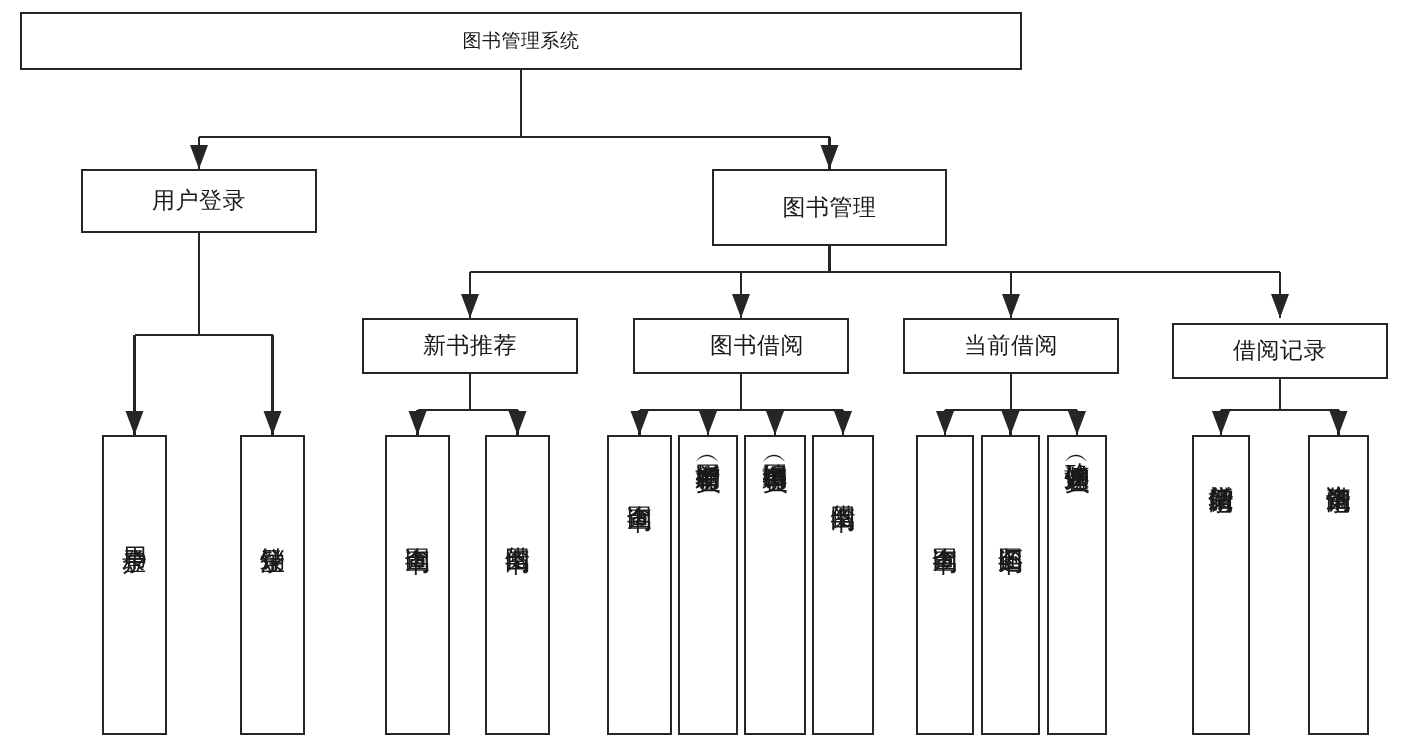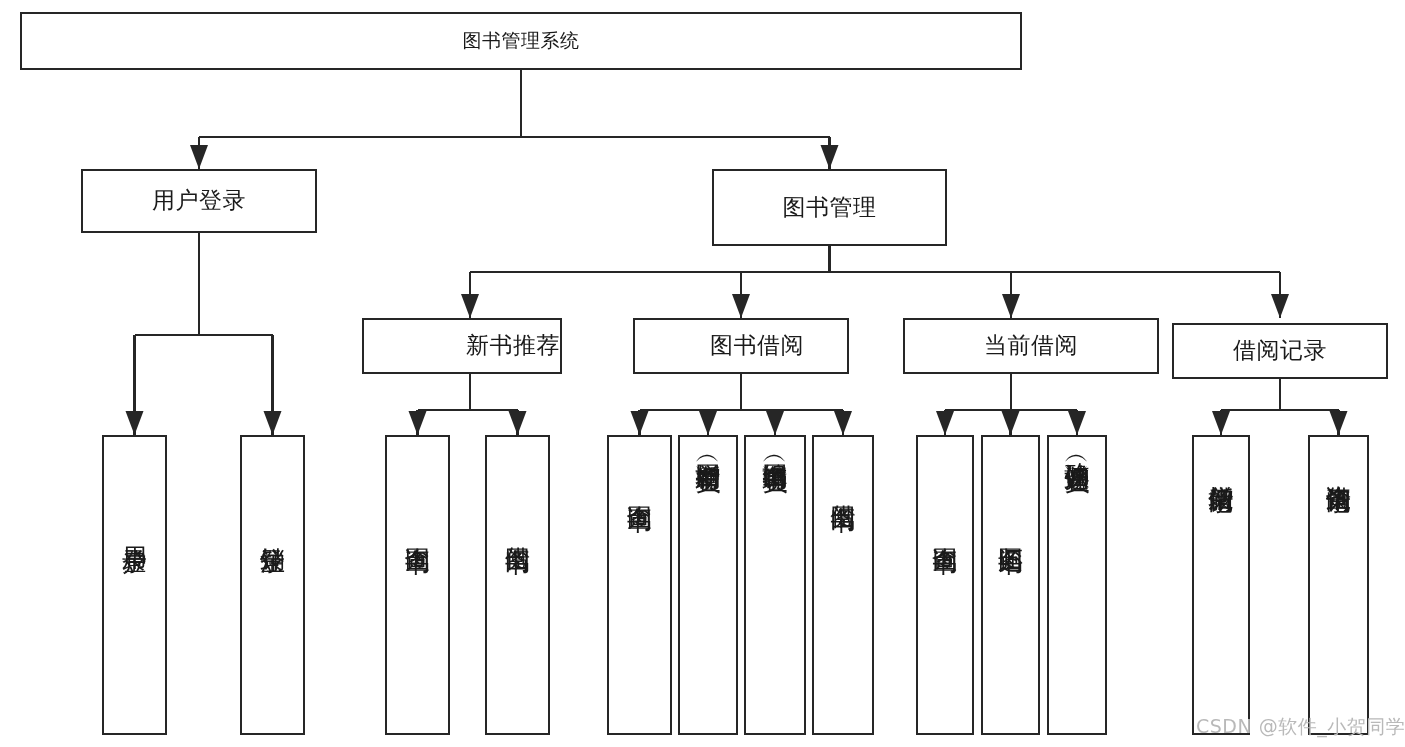--- a/index.html
+++ b/index.html
@@ -141,27 +141,27 @@
   <div id="node-layer">
       <div class="node horiz root" style="left: 20px; top: 12px; width: 1002px; height: 58px;">
         <span class="label">图书管理系统</span>
       </div>
       <div class="node horiz" style="left: 81px; top: 169px; width: 236px; height: 64px;">
         <span class="label">用户登录</span>
       </div>
       <div class="node horiz" style="left: 712px; top: 169px; width: 235px; height: 77px;">
         <span class="label">图书管理</span>
       </div>
-      <div class="node horiz" style="left: 362px; top: 318px; width: 200px; height: 56px; justify-content: flex-end;">
+      <div class="node horiz" style="left: 362px; top: 318px; width: 216px; height: 56px;">
         <span class="label">新书推荐</span>
       </div>
       <div class="node horiz" style="left: 633px; top: 318px; width: 216px; height: 56px; padding-left: 32px;">
         <span class="label">图书借阅</span>
       </div>
-      <div class="node horiz" style="left: 903px; top: 318px; width: 256px; height: 56px;">
+      <div class="node horiz" style="left: 903px; top: 318px; width: 216px; height: 56px;">
         <span class="label">当前借阅</span>
       </div>
       <div class="node horiz" style="left: 1172px; top: 323px; width: 216px; height: 56px;">
         <span class="label">借阅记录</span>
       </div>
       <div class="node vert mid" style="left: 102px; top: 435px; width: 65px; height: 300px;">
         <span class="label">用户登录</span>
       </div>
       <div class="node vert mid" style="left: 240px; top: 435px; width: 65px; height: 300px;">
         <span class="label">注销登录</span>
@@ -193,14 +193,13 @@
       <div class="node vert" style="left: 1047px; top: 435px; width: 60px; height: 300px;">
         <span class="label">确认归还（管理员）</span>
       </div>
       <div class="node vert mid3" style="left: 1192px; top: 435px; width: 58px; height: 300px;">
         <span class="label">新增借阅记录</span>
       </div>
       <div class="node vert mid3" style="left: 1308px; top: 435px; width: 61px; height: 300px;">
         <span class="label">查询借阅记录</span>
       </div>
     </div>
-  <div class="watermark" style="left: 1196px; top: 714px; color: rgb(185, 185, 185);">CSDN @软件_小贺同学</div>
 </div>
 
 </body></html>

